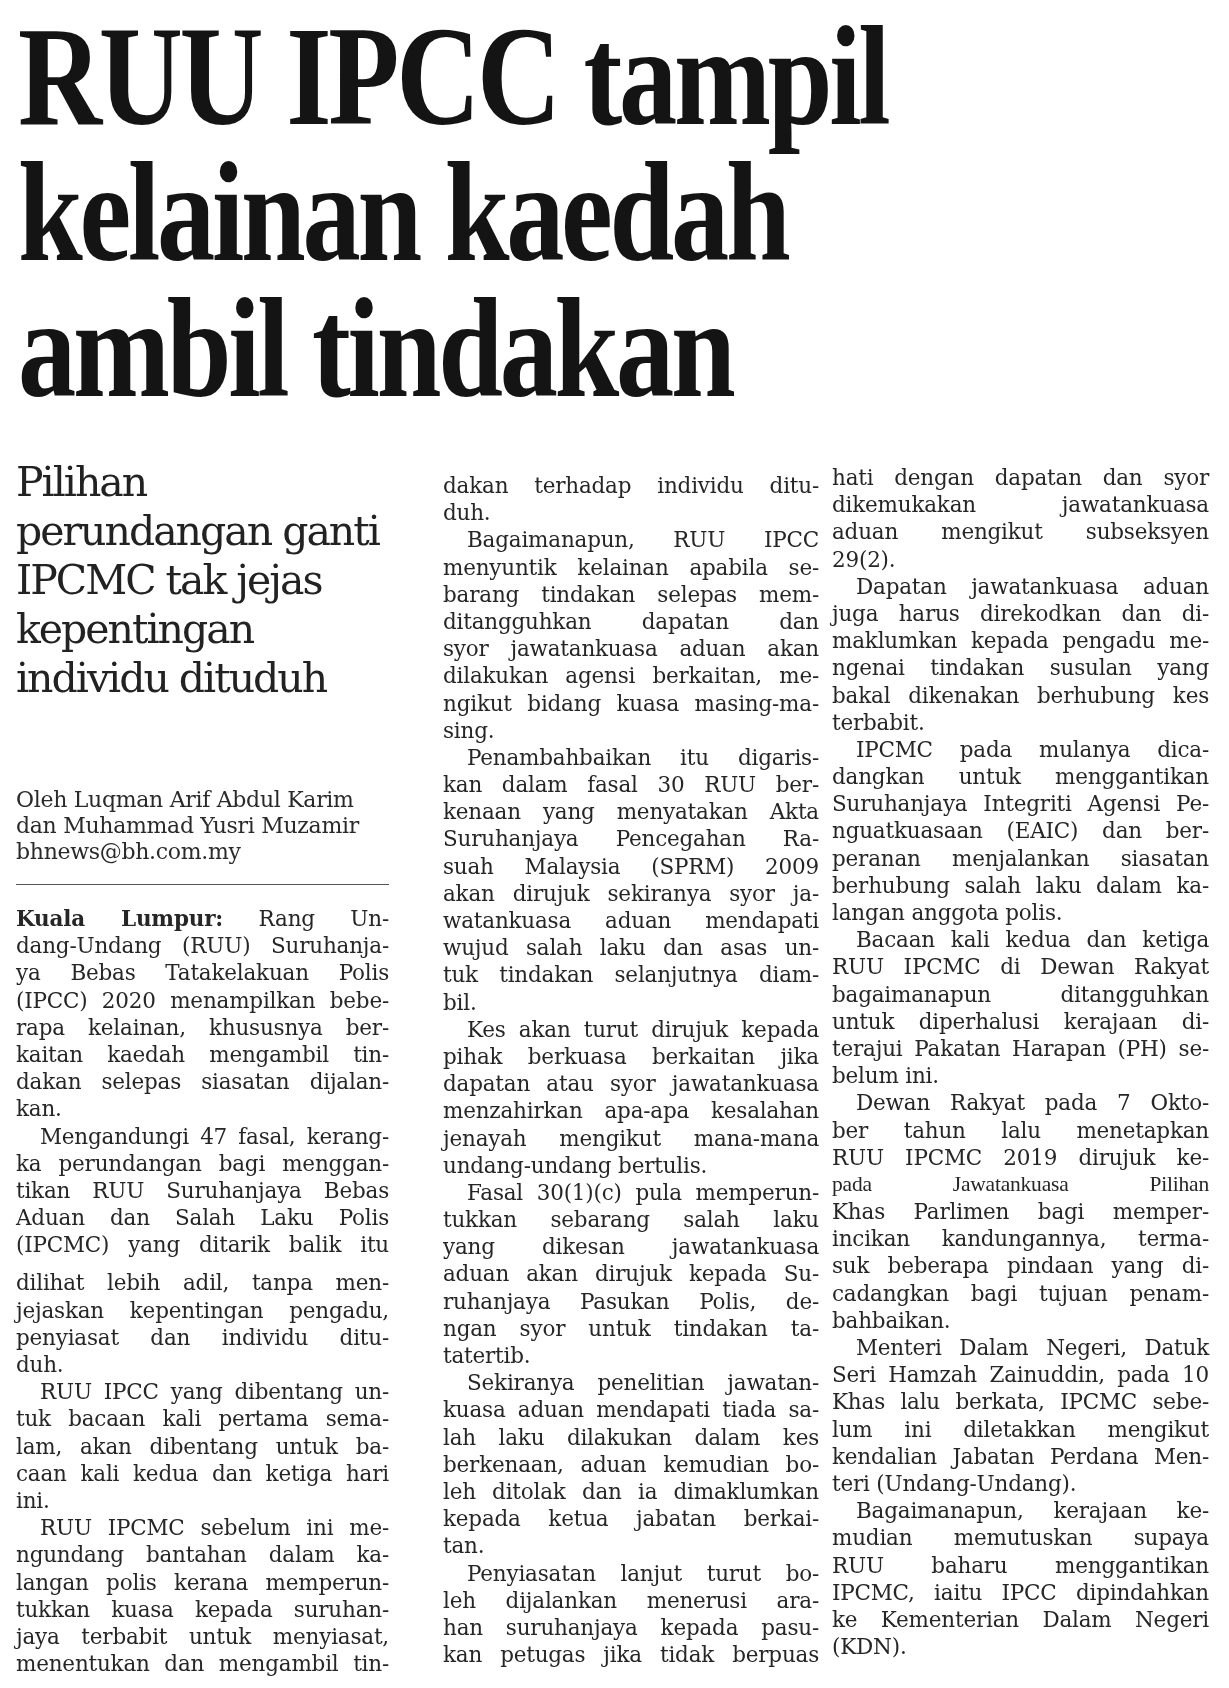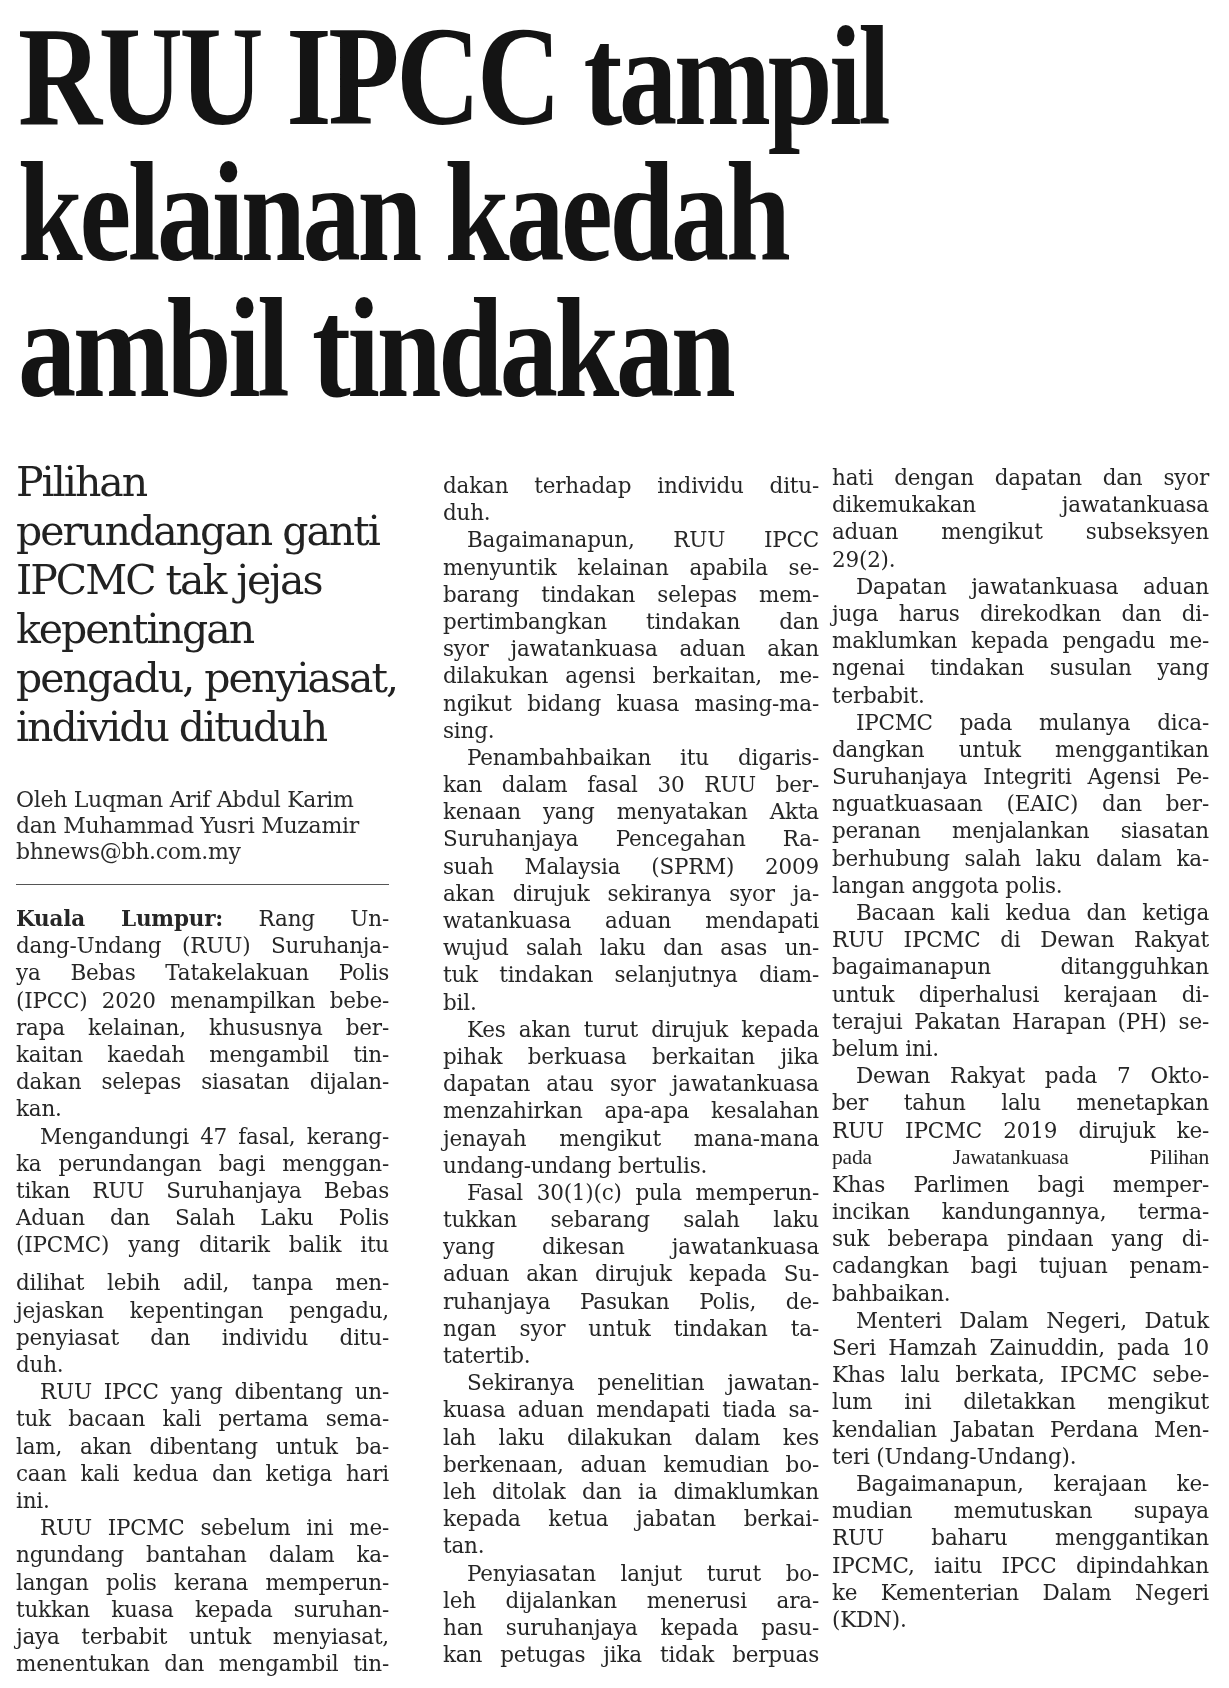--- a/index.html
+++ b/index.html
@@ -109,21 +109,20 @@
   <span class="hl-line">RUU IPCC tampil</span>
   <span class="hl-line">kelainan kaedah</span>
   <span class="hl-line">ambil tindakan</span>
 </h1>
 
 <div class="deck">
   <span class="deck-line">Pilihan</span>
   <span class="deck-line">perundangan ganti</span>
   <span class="deck-line">IPCMC tak jejas</span>
   <span class="deck-line">kepentingan</span>
-  <span class="deck-line">pengadu, penyiasat,</span>
   <span class="deck-line">individu dituduh</span>
 </div>
 
 <div class="byline">
   <span>Oleh Luqman Arif Abdul Karim</span>
   <span>dan Muhammad Yusri Muzamir</span>
   <span>bhnews@bh.com.my</span>
 </div>
 
 <div class="divider"></div>
@@ -157,21 +156,21 @@
     <span class="ln" style="white-space: nowrap; word-spacing: 0px;">tukkan kuasa kepada suruhan-</span>
     <span class="ln" style="white-space: nowrap; word-spacing: 0px;">jaya terbabit untuk menyiasat,</span>
     <span class="ln" style="white-space: nowrap; word-spacing: 0px;">menentukan dan mengambil tin-</span>
   </div>
 <div class="col col-2">
     <span class="ln" style="white-space: nowrap; word-spacing: 0px;">dakan terhadap individu ditu-</span>
     <span class="ln last">duh.</span>
     <span class="ln indent" style="white-space: nowrap; word-spacing: 0px;">Bagaimanapun, RUU IPCC</span>
     <span class="ln" style="white-space: nowrap; word-spacing: 0px;">menyuntik kelainan apabila se-</span>
     <span class="ln" style="white-space: nowrap; word-spacing: 0px;">barang tindakan selepas mem-</span>
-    <span class="ln" style="white-space: nowrap; word-spacing: 0px;">pertimbangkan tindakan dan</span>
+    <span class="ln" style="white-space: nowrap; word-spacing: 0px;">ditangguhkan dapatan dan</span>
     <span class="ln" style="white-space: nowrap; word-spacing: 0px;">syor jawatankuasa aduan akan</span>
     <span class="ln" style="white-space: nowrap; word-spacing: 0px;">dilakukan agensi berkaitan, me-</span>
     <span class="ln" style="white-space: nowrap; word-spacing: 0px;">ngikut bidang kuasa masing-ma-</span>
     <span class="ln last">sing.</span>
     <span class="ln indent" style="white-space: nowrap; word-spacing: 0px;">Penambahbaikan itu digaris-</span>
     <span class="ln" style="white-space: nowrap; word-spacing: 0px;">kan dalam fasal 30 RUU ber-</span>
     <span class="ln" style="white-space: nowrap; word-spacing: 0px;">kenaan yang menyatakan Akta</span>
     <span class="ln" style="white-space: nowrap; word-spacing: 0px;">Suruhanjaya Pencegahan Ra-</span>
     <span class="ln" style="white-space: nowrap; word-spacing: 0px;">suah Malaysia (SPRM) 2009</span>
     <span class="ln" style="white-space: nowrap; word-spacing: 0px;">akan dirujuk sekiranya syor ja-</span>
@@ -206,20 +205,21 @@
   </div>
 <div class="col col-3">
     <span class="ln" style="white-space: nowrap; word-spacing: 0px;">hati dengan dapatan dan syor</span>
     <span class="ln" style="white-space: nowrap; word-spacing: 0px;">dikemukakan jawatankuasa</span>
     <span class="ln" style="white-space: nowrap; word-spacing: 0px;">aduan mengikut subseksyen</span>
     <span class="ln last">29(2).</span>
     <span class="ln indent" style="white-space: nowrap; word-spacing: 0px;">Dapatan jawatankuasa aduan</span>
     <span class="ln" style="white-space: nowrap; word-spacing: 0px;">juga harus direkodkan dan di-</span>
     <span class="ln" style="white-space: nowrap; word-spacing: 0px;">maklumkan kepada pengadu me-</span>
     <span class="ln" style="white-space: nowrap; word-spacing: 0px;">ngenai tindakan susulan yang</span>
+    <span class="ln" style="white-space: nowrap; word-spacing: 0px;">bakal dikenakan berhubung kes</span>
     <span class="ln last">terbabit.</span>
     <span class="ln indent" style="white-space: nowrap; word-spacing: 0px;">IPCMC pada mulanya dica-</span>
     <span class="ln" style="white-space: nowrap; word-spacing: 0px;">dangkan untuk menggantikan</span>
     <span class="ln" style="white-space: nowrap; word-spacing: 0px;">Suruhanjaya Integriti Agensi Pe-</span>
     <span class="ln" style="white-space: nowrap; word-spacing: 0px;">nguatkuasaan (EAIC) dan ber-</span>
     <span class="ln" style="white-space: nowrap; word-spacing: 0px;">peranan menjalankan siasatan</span>
     <span class="ln" style="white-space: nowrap; word-spacing: 0px;">berhubung salah laku dalam ka-</span>
     <span class="ln last">langan anggota polis.</span>
     <span class="ln indent" style="white-space: nowrap; word-spacing: 0px;">Bacaan kali kedua dan ketiga</span>
     <span class="ln" style="white-space: nowrap; word-spacing: 0px;">RUU IPCMC di Dewan Rakyat</span>

